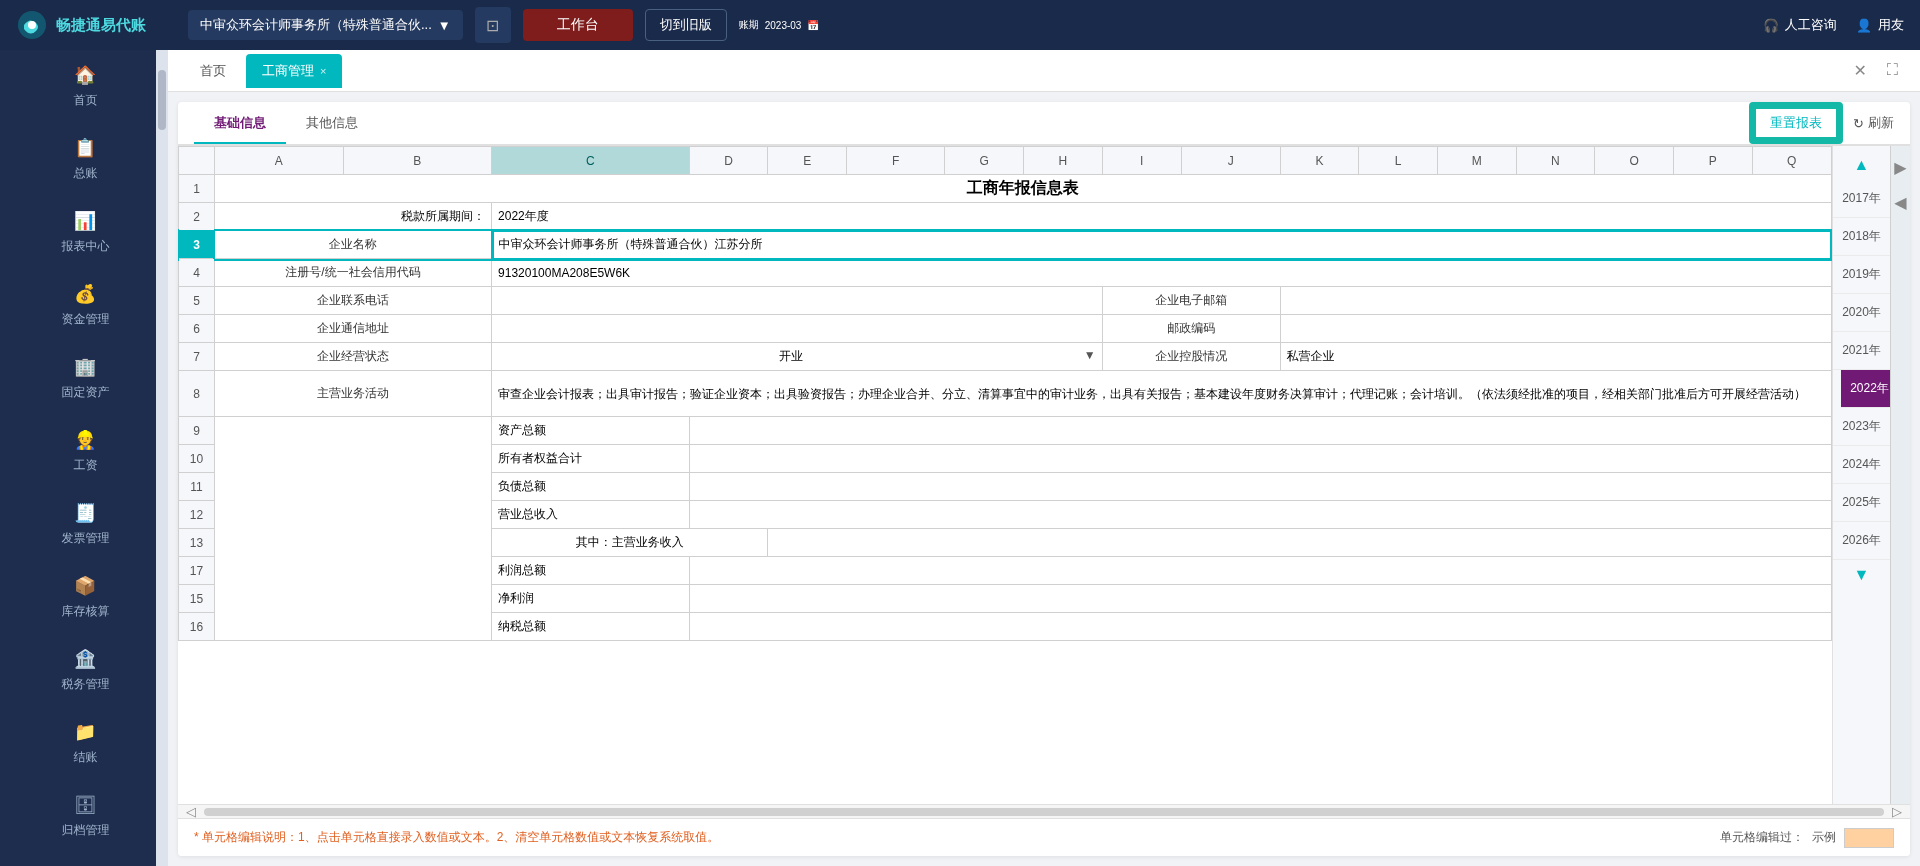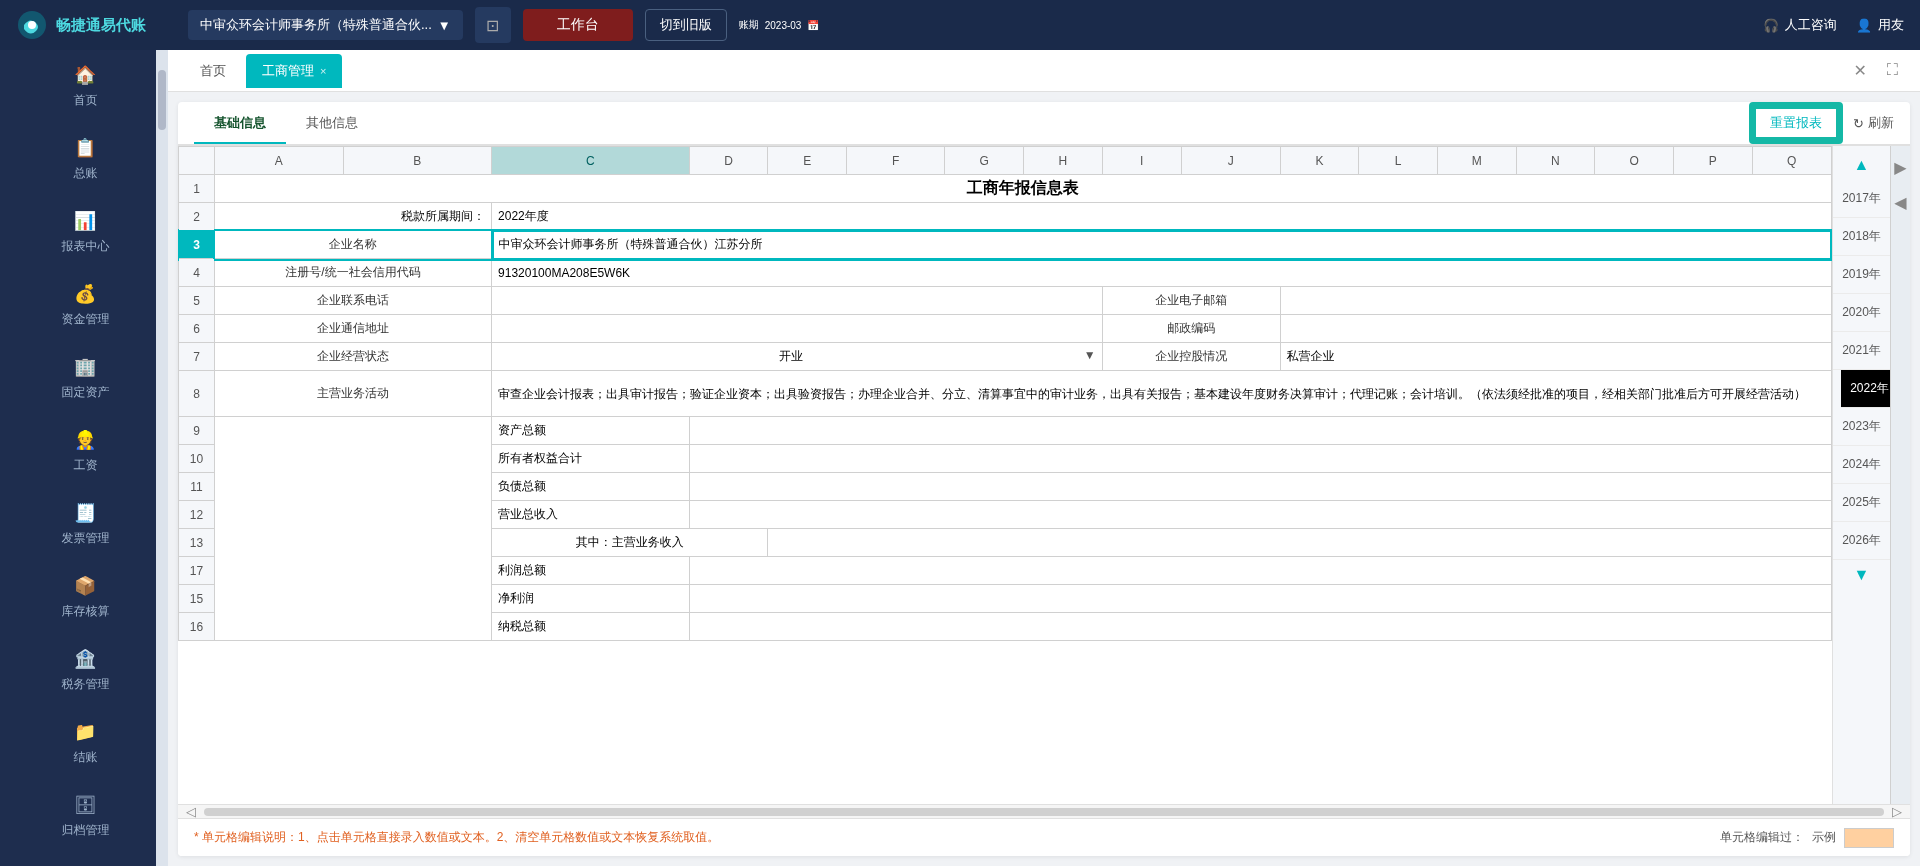--- a/index.html
+++ b/index.html
@@ -72,21 +72,21 @@
     .inner-content { flex: 1; display: flex; flex-direction: column; overflow: hidden; }
     .inner-tab-bar {
       display: flex; align-items: center; border-bottom: 2px solid #e0e0e0;
       padding: 0 16px; height: 44px; justify-content: space-between;
     }
     .inner-tabs { display: flex; gap: 0; }
     .inner-tab {
       padding: 10px 20px; cursor: pointer; font-size: 13px; color: #555;
       border-bottom: 2px solid transparent; margin-bottom: -2px;
     }
-    .inner-tab.active { color: #14532d; border-bottom-color: #00b8be; font-weight: bold; }
+    .inner-tab.active { color: #701a75; border-bottom-color: #00b8be; font-weight: bold; }
     .inner-tab-actions { display: flex; align-items: center; gap: 10px; }
     .reset-btn {
       border: 7px solid #14b8a6; color: #00b8be; background: #fff;
       padding: 5px 14px; border-radius: 4px; cursor: pointer; font-size: 13px; font-family: inherit;
     }
     .refresh-btn {
       border: none; background: transparent; color: #555; cursor: pointer;
       font-size: 13px; display: flex; align-items: center; gap: 4px; font-family: inherit;
     }
 
@@ -135,21 +135,21 @@
     
     .year-sidebar {
       width: 58px; background: #f5f7fa; border-left: 1px solid #e0e0e0;
       display: flex; flex-direction: column; align-items: center;
       overflow-y: auto; flex-shrink: 0; padding: 4px 0;
     }
     .year-item {
       width: 100%; text-align: center; padding: 10px 4px; font-size: 12px;
       color: #555; cursor: pointer; border-bottom: 1px solid #ebebeb;
     }
-    .year-item.active { background: #000000; color: #fff; margin-left: 16px; }
+    .year-item.active { background: #701a75; color: #fff; margin-left: 16px; }
     .year-nav { width: 100%; text-align: center; padding: 6px 0; color: #00b8be; cursor: pointer; font-size: 16px; }
 
     
     .right-collapse {
       width: 20px; background: #e8edf2; display: flex; flex-direction: column;
       align-items: center; justify-content: flex-start; padding-top: 8px; gap: 4px;
       border-left: 1px solid #d0d0d0; cursor: pointer;
     }
     .collapse-btn { font-size: 16px; color: #888; cursor: pointer; padding: 4px; }
 

